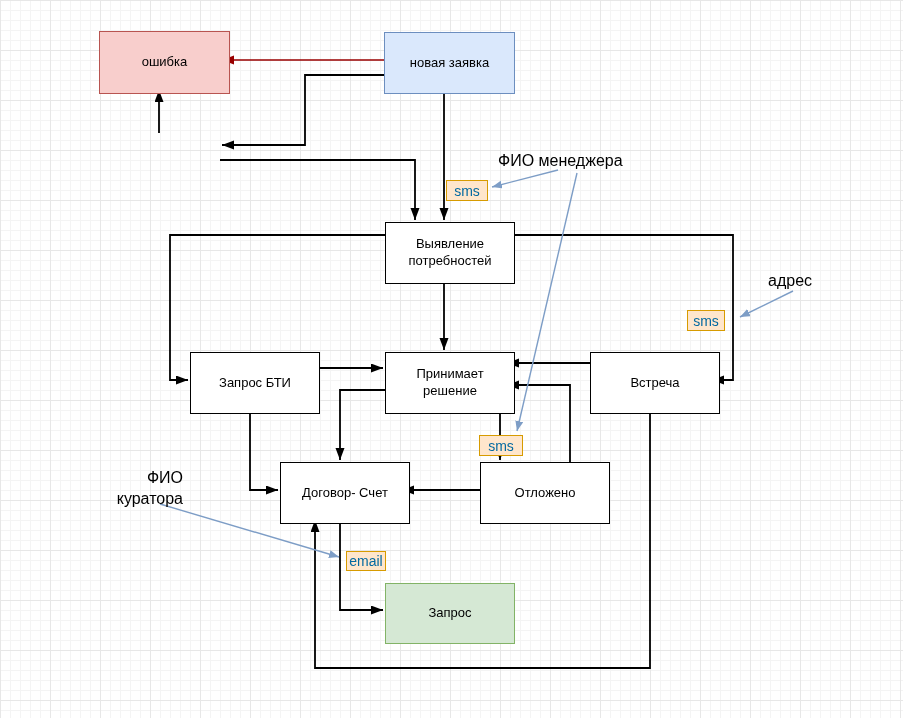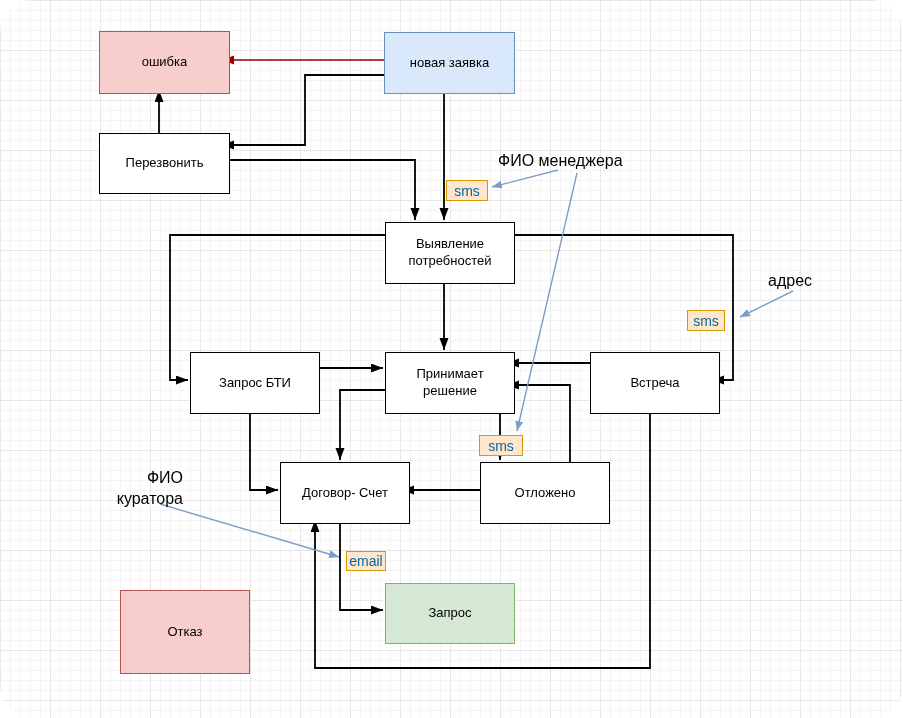--- a/index.html
+++ b/index.html
@@ -7,21 +7,20 @@
 
   .canvas{
     position:relative;width:903px;height:718px;overflow:hidden;
     background-color:#ffffff;
     background-image:
       linear-gradient(to right,#e7e7e7 1px,transparent 1px),
       linear-gradient(to bottom,#e7e7e7 1px,transparent 1px),
       linear-gradient(to right,#f4f4f4 1px,transparent 1px),
       linear-gradient(to bottom,#f4f4f4 1px,transparent 1px);
     background-size:50px 50px,50px 50px,10px 10px,10px 10px;
-    border-radius:32px;
   }
 
   .edges{position:absolute;left:0;top:0;width:903px;height:718px;z-index:1}
 
   .node{
     position:absolute;z-index:2;display:flex;align-items:center;justify-content:center;
     text-align:center;font-size:13px;line-height:1.3;color:#000000;
     background:#ffffff;border:1.5px solid #000000;padding:2px 4px;
   }
   .n-error   {left:99px; top:31px; width:121px;height:57px;background:#f8cecc;border-color:#b85450}
@@ -92,23 +91,20 @@
     <path d="M793 291 L740 317" stroke="#7d9dc6" stroke-width="1.4" fill="none" marker-end="url(#ah-blue)"></path>
     <path d="M160 504 L339 557" stroke="#7d9dc6" stroke-width="1.4" fill="none" marker-end="url(#ah-blue)"></path>
   </svg>
 
   <div class="node n-error">
     <span>ошибка</span>
   </div>
   <div class="node n-new">
     <span>новая заявка</span>
   </div>
-  <div class="node n-callback">
-    <span>Перезвонить</span>
-  </div>
   <div class="node n-needs">
     <span>Выявление потребностей</span>
   </div>
   <div class="node n-bti">
     <span>Запрос БТИ</span>
   </div>
   <div class="node n-decision">
     <span>Принимает решение</span>
   </div>
   <div class="node n-meeting">
@@ -116,23 +112,20 @@
   </div>
   <div class="node n-contract">
     <span>Договор- Счет</span>
   </div>
   <div class="node n-postponed">
     <span>Отложено</span>
   </div>
   <div class="node n-payment">
     <span>Запрос</span>
   </div>
-  <div class="node n-refusal">
-    <span>Отказ</span>
-  </div>
 
   <div class="tag t-sms1">sms</div>
   <div class="tag t-sms2">sms</div>
   <div class="tag t-sms3">sms</div>
   <div class="tag t-email">email</div>
 
   <div class="annotation a-manager">ФИО менеджера</div>
   <div class="annotation a-address">адрес</div>
   <div class="annotation a-curator">ФИО куратора</div>
 

